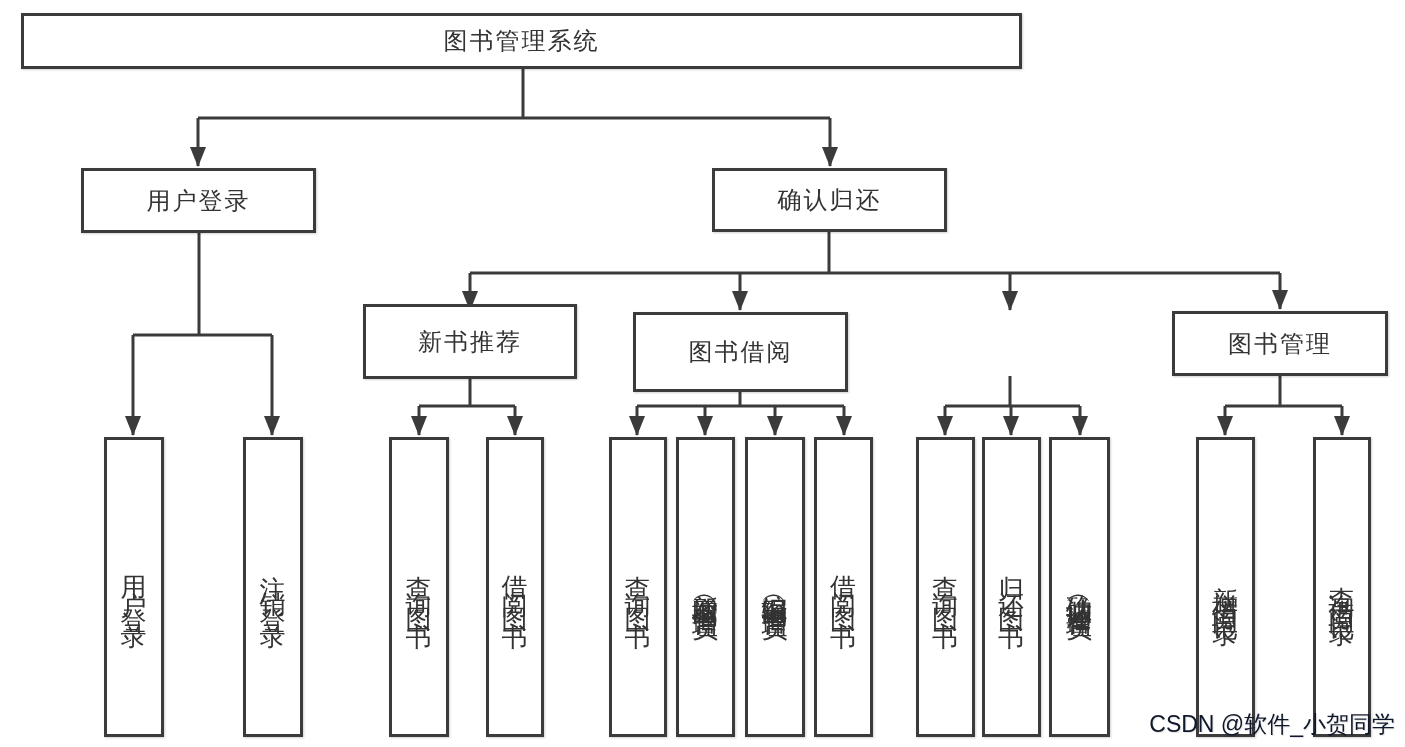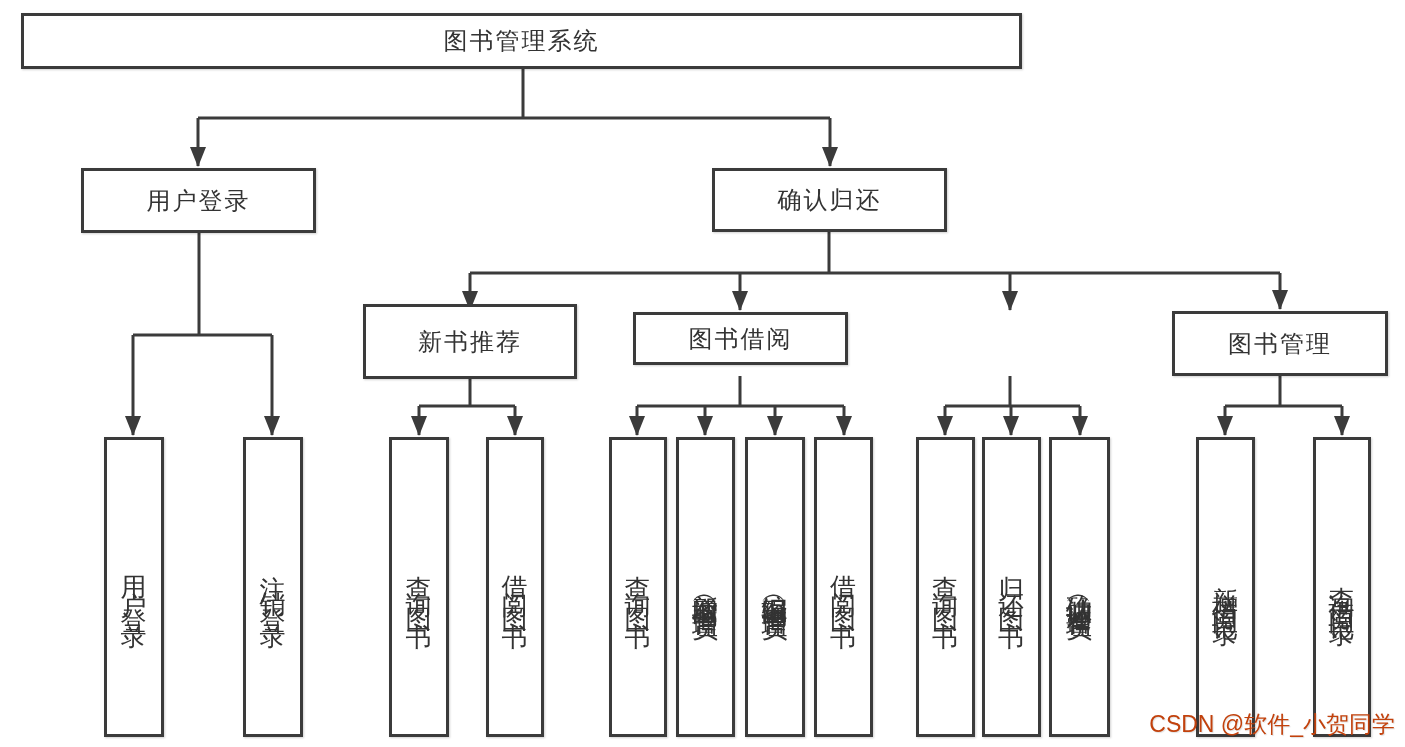--- a/index.html
+++ b/index.html
@@ -52,21 +52,21 @@
     white-space: nowrap;
   }
   .ls-wide  { letter-spacing: 16px; }
   .ls-mid   { letter-spacing: 7px; }
   .ls-tight { letter-spacing: 3px; }
   .watermark {
     position: absolute;
     right: 10px;
     bottom: 7px;
     font-size: 23px;
-    color: #c2410c;
+    color: #0f172a;
     text-shadow: 1px 1px 1px rgba(0,0,0,0.12);
     z-index: 5;
     white-space: nowrap;
   }
 </style>
 </head>
 <body>
 
 <div class="canvas">
 
@@ -119,21 +119,21 @@
   <div class="box" style="left:81px;top:168px;width:235px;height:65px">
     <span class="hlabel">用户登录</span>
   </div>
   <div class="box" style="left:712px;top:168px;width:235px;height:64px">
     <span class="hlabel">确认归还</span>
   </div>
 
   <div class="box" style="left:363px;top:304px;width:214px;height:75px">
     <span class="hlabel">新书推荐</span>
   </div>
-  <div class="box" style="left:633px;top:312px;width:215px;height:53px">
+  <div class="box" style="left:633px;top:312px;width:215px;height:80px">
     <span class="hlabel">图书借阅</span>
   </div>
   <div class="box" style="left:1172px;top:311px;width:216px;height:65px">
     <span class="hlabel">图书管理</span>
   </div>
 
   <div class="box" style="left:104px;top:437px;width:60px;height:300px">
     <span class="vtext ls-wide">用户登录</span>
   </div>
   <div class="box" style="left:243px;top:437px;width:60px;height:300px">

